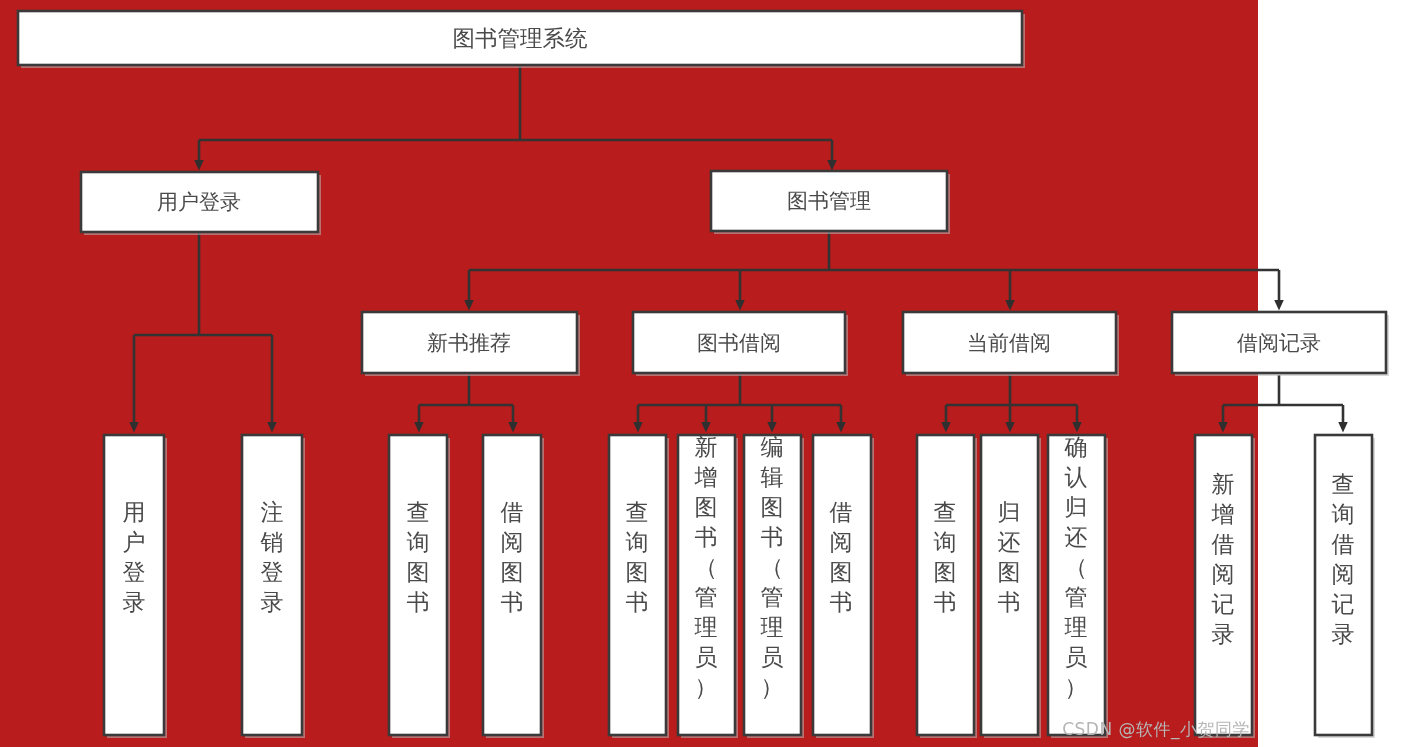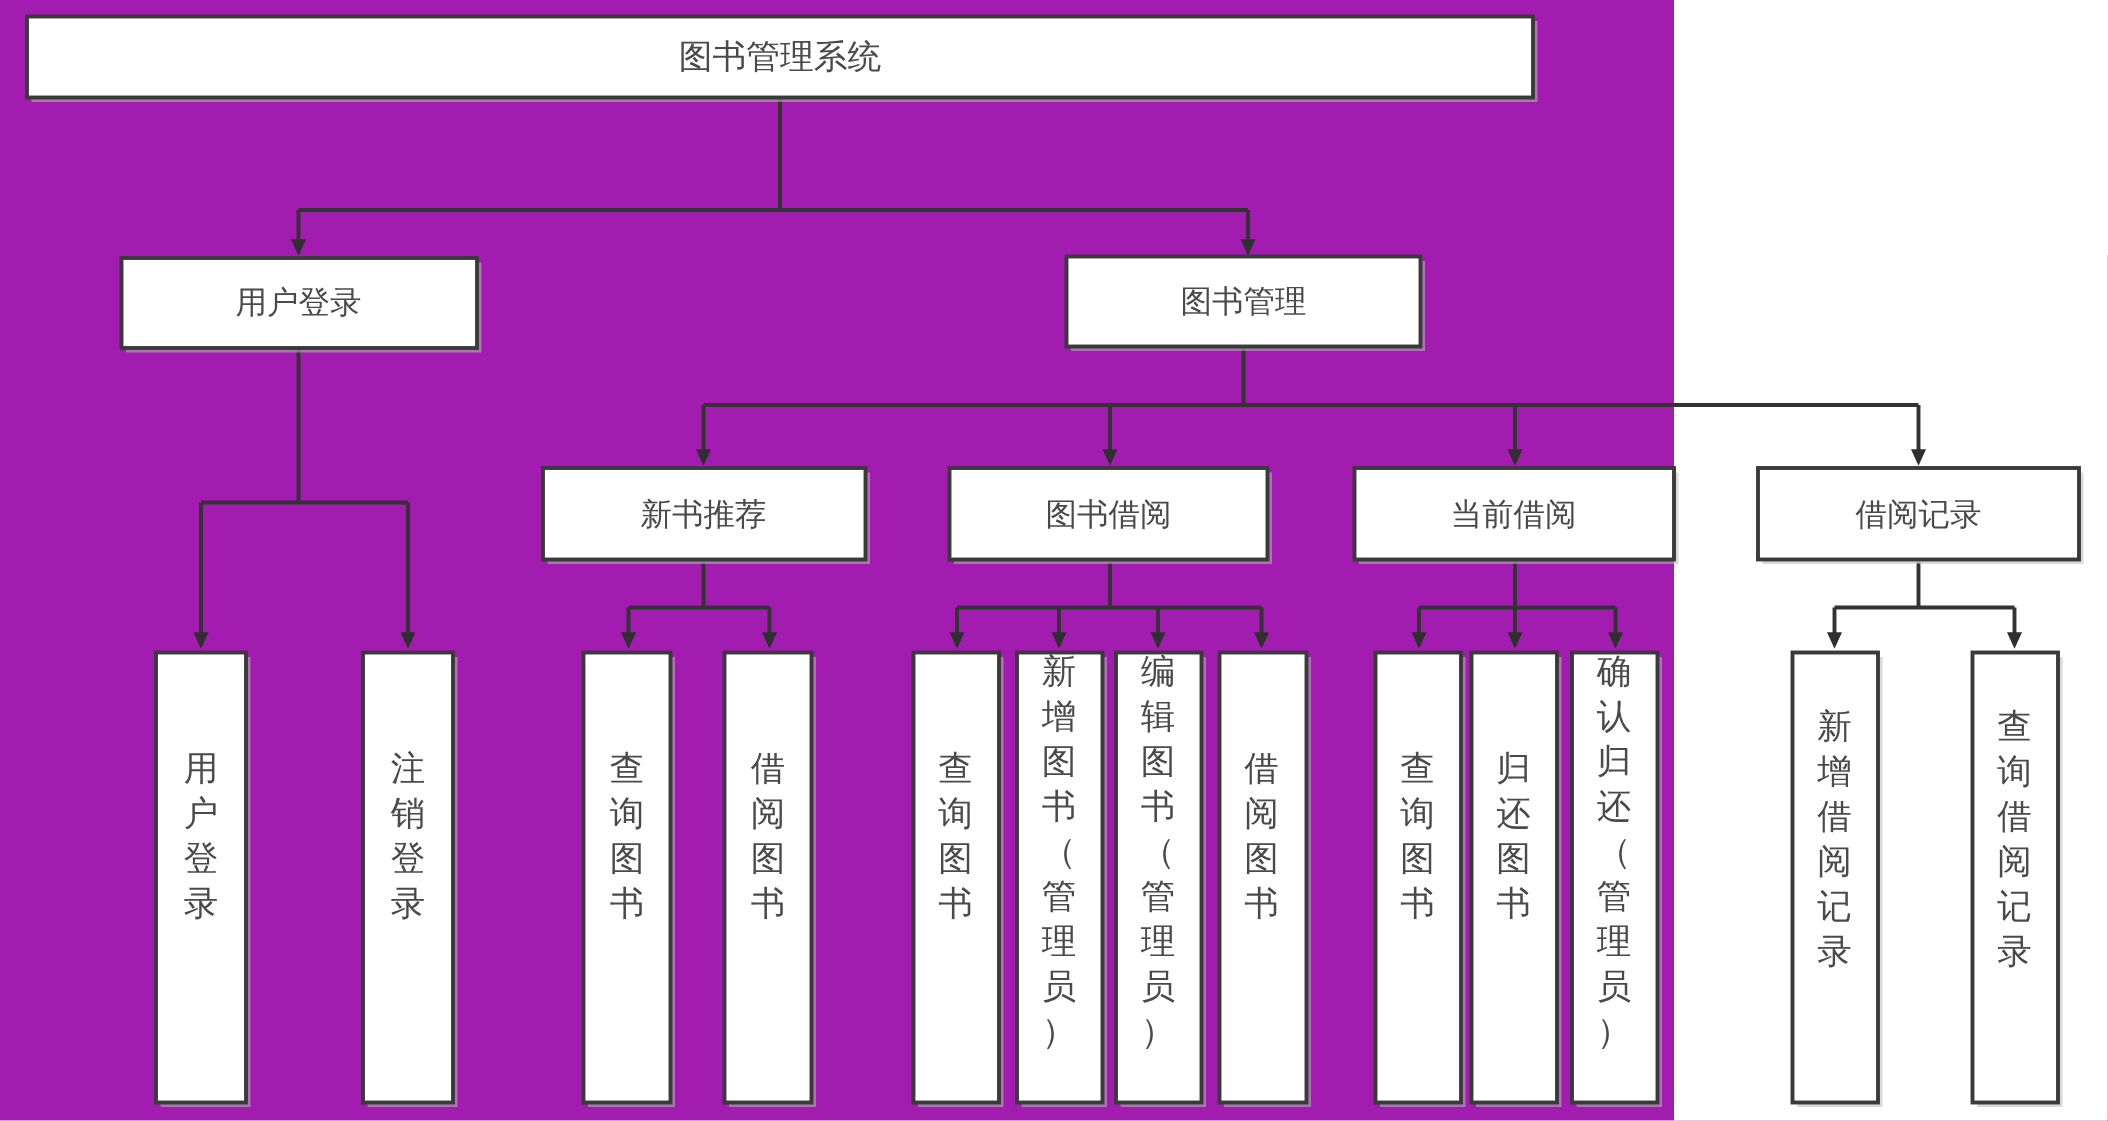--- a/index.html
+++ b/index.html
@@ -9,23 +9,23 @@
     background: #ffffff;
   }
   body {
     width: 1405px;
     height: 747px;
     overflow: hidden;
     font-family: "DejaVu Sans", "Liberation Sans", sans-serif;
   }
   #diagram-root {
     position: relative;
-    width: 1116px;
+    width: 1258px;
     height: 747px;
-    background: #a21caf;
+    background: #b91c1c;
   }
   svg#diagram-svg {
     position: absolute;
     top: 0;
     left: 0;
     width: 1405px;
     height: 747px;
     display: block;
   }
   .node-box {
@@ -252,14 +252,15 @@
     </g>
 
     <g>
       <rect class="node-box-shadow" x="1318" y="438" width="57" height="300"></rect>
       <rect class="node-box" x="1315" y="435" width="57" height="300"></rect>
       <text class="vlabel" x="1343" y="492"><tspan x="1343" y="492">查</tspan><tspan x="1343" y="522">询</tspan><tspan x="1343" y="552">借</tspan><tspan x="1343" y="582">阅</tspan><tspan x="1343" y="612">记</tspan><tspan x="1343" y="642">录</tspan></text>
     </g>
 
   </svg>
 
+  <div class="watermark">CSDN @软件_小贺同学</div>
 
 </div>
 
 </body></html>

